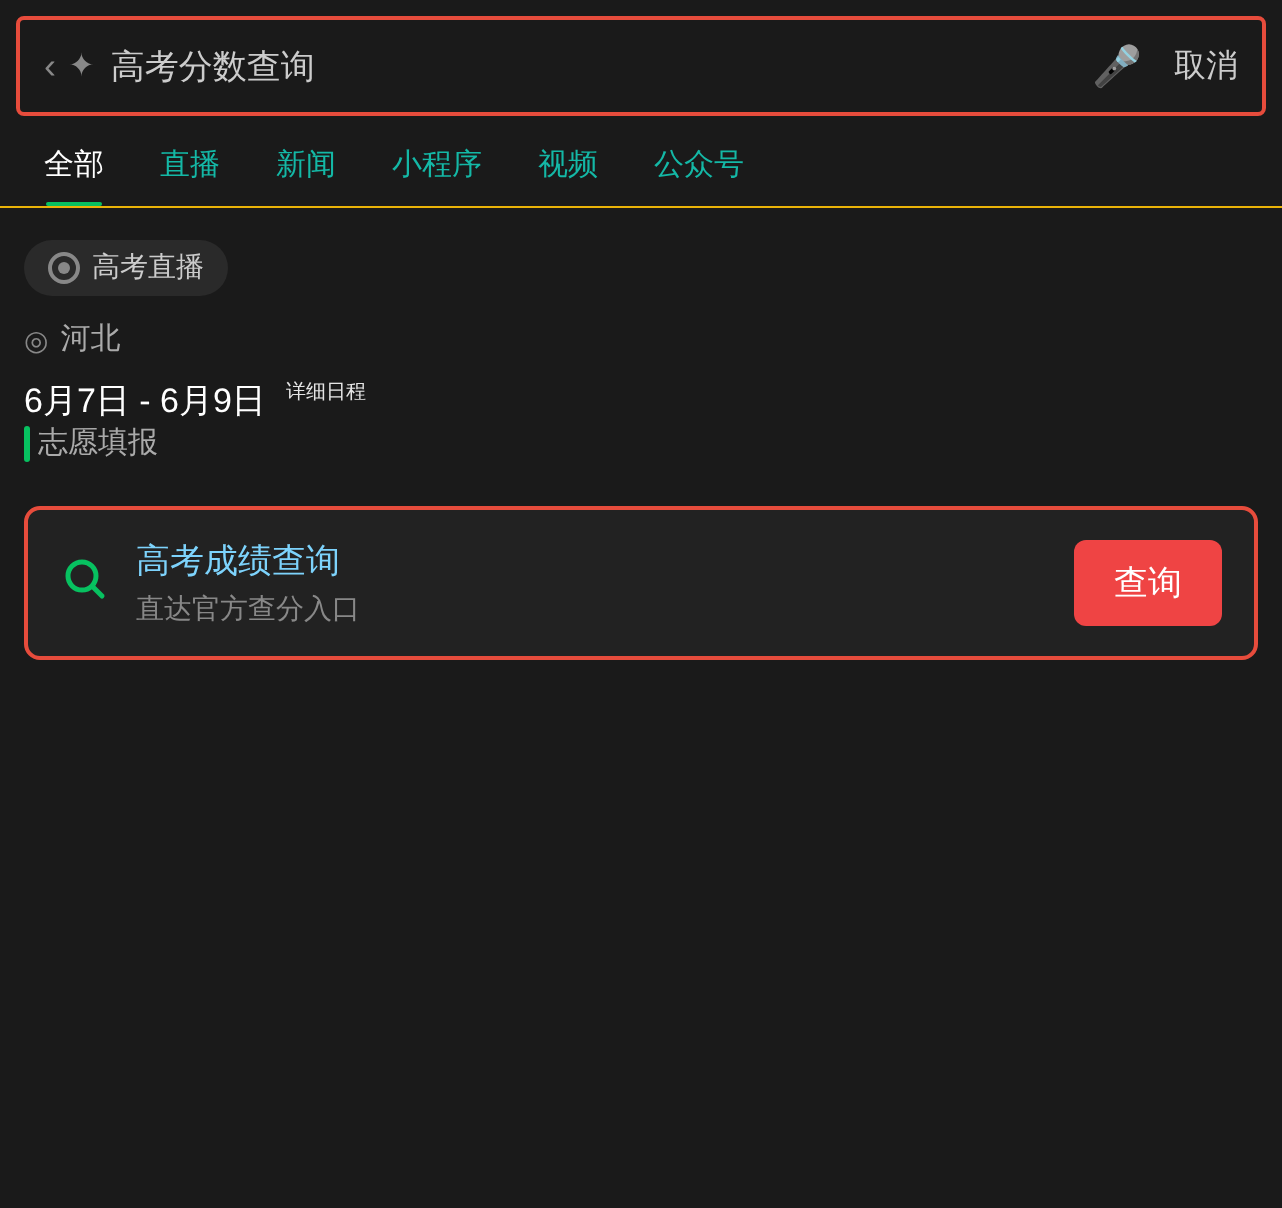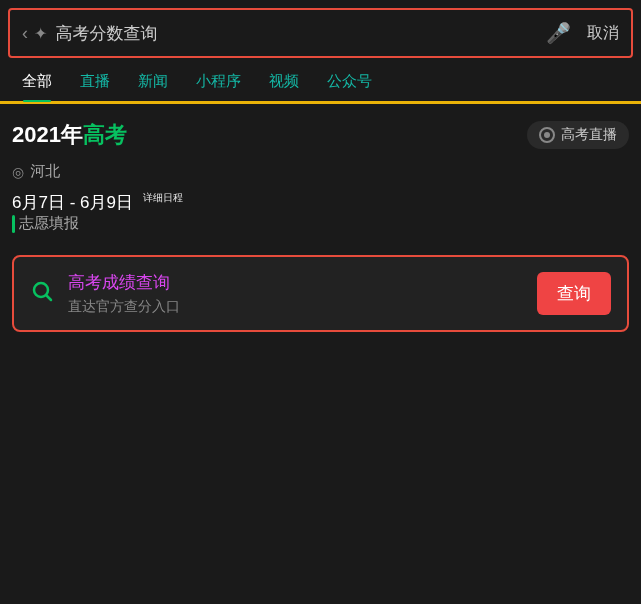--- a/index.html
+++ b/index.html
@@ -59,21 +59,21 @@
       font-size: 16px;
       cursor: pointer;
     }
 
     
     .tabs {
       display: flex;
       align-items: center;
       padding: 0 8px;
       margin-top: 4px;
-      border-bottom: 3px solid #eab308;
+      border-bottom: 1px solid #eab308;
       height: 42px;
     }
 
     .tab-item {
       padding: 10px 14px;
       font-size: 15px;
       color: #14b8a6;
       cursor: pointer;
       position: relative;
       white-space: nowrap;
@@ -225,21 +225,21 @@
       font-size: 22px;
       margin-right: 14px;
       flex-shrink: 0;
     }
 
     .score-query-text {
       flex: 1;
     }
 
     .score-query-title {
-      color: #d946ef;
+      color: #7dd3fc;
       font-size: 17px;
       font-weight: 500;
       margin-bottom: 4px;
     }
 
     .score-query-subtitle {
       color: #888888;
       font-size: 14px;
     }
 
@@ -285,23 +285,20 @@
   <div class="tab-item">
     <span>公众号</span>
   </div>
 </div>
 
 <div class="main">
 
   <div class="gaokao-card">
 
     <div class="gaokao-title-row">
-      <div class="gaokao-title">
-        <span>2021年</span><span class="highlight">高考</span>
-      </div>
       <div class="gaokao-live-btn">
         <div class="gaokao-live-dot">
           <div class="gaokao-live-dot-inner"></div>
         </div>
         <span class="gaokao-live-label">高考直播</span>
       </div>
     </div>
 
     <div class="gaokao-location-row">
       <span class="gaokao-location-icon">◎</span>

